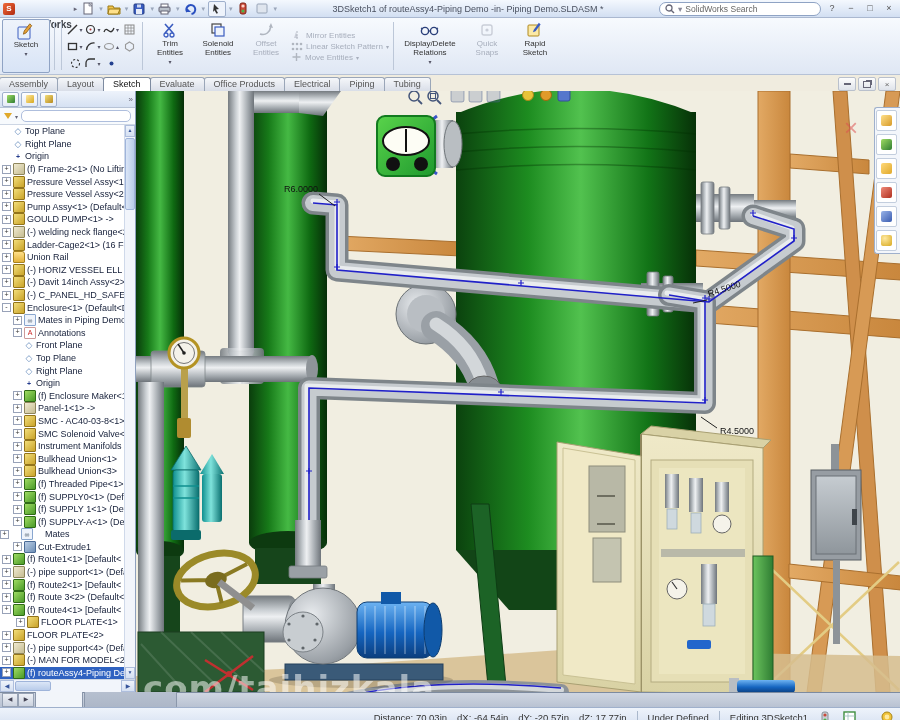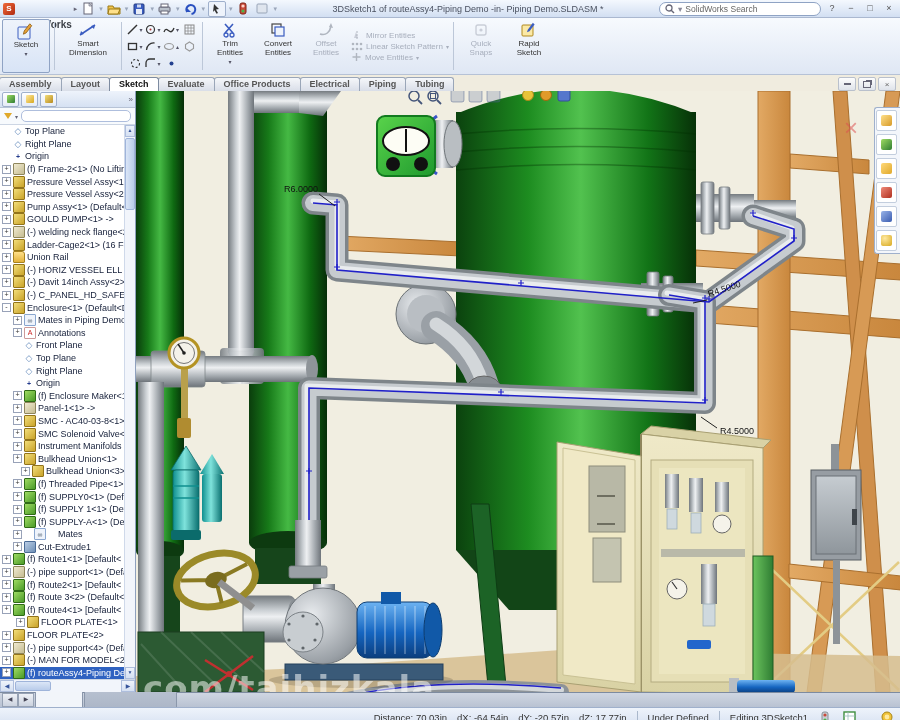--- a/index.html
+++ b/index.html
@@ -29,21 +29,21 @@
   .bigbtn .dd{color:#556;font-size:6px;margin-top:1px;}
   .bigbtn.sel{background:linear-gradient(#eef3fb,#d8e4f6);border:1px solid #8fa3c4;border-radius:2px;}
   .bigbtn.dis{color:#a7aebc;}
   .minigrid{display:grid;grid-template-columns:repeat(4,18px);grid-auto-rows:17px;align-content:center;}
   .mbtn{display:flex;align-items:center;justify-content:center;gap:1px;color:#556;font-size:6px;}
   .stack{display:flex;flex-direction:column;justify-content:center;gap:1px;}
   .srow{display:flex;align-items:center;gap:3px;font-size:8px;color:#a7aebc;white-space:nowrap;}
   
   .tabbar{height:16px;display:flex;align-items:flex-end;background:#f0ecdf;position:relative;}
   .rtab{padding:1px 9px 2px;margin-left:-1px;border:1px solid #9aa6b8;border-bottom:none;
-    background:linear-gradient(#f5f7fa,#d9dee8);color:#555;font-size:9px;border-radius:3px 3px 0 0;font-weight:bold;}
+    background:linear-gradient(#f5f7fa,#d9dee8);color:#555;font-size:9px;border-radius:3px 3px 0 0;}
   .rtab.active{background:#fff;color:#111;border-color:#7d8ba0;position:relative;z-index:2;}
   .docbtns{position:absolute;right:4px;top:2px;display:flex;gap:2px;}
   .docbtn{width:16px;height:12px;border:1px solid #b9c0cc;background:linear-gradient(#fdfdfd,#dfe3ea);
     border-radius:2px;display:flex;align-items:center;justify-content:center;color:#666;font-size:8px;}
   .docbtn .minbar{width:7px;border-bottom:2px solid #667;}
   .docbtn .restore{width:6px;height:5px;border:1px solid #667;box-shadow:2px -2px 0 -1px #667;}
   
   .main{display:flex;height:601px;}
   .lpanel{width:135px;background:#fff;border-right:1px solid #8ea0bd;position:relative;
     display:flex;flex-direction:column;}
@@ -196,29 +196,20 @@
     <span class="bic">
       <svg width="18" height="17">
           <rect x="1" y="4" width="12" height="12" rx="1" fill="#e8f0fb" stroke="#3a5cc0"></rect>
           <path d="M16 1l-7 9-1 4 3.4-1.6 7-9z" transform="scale(.8)" fill="#e8a33a" stroke="#8a5a12"></path>
         </svg>
     </span>
     <span>Sketch</span>
     <span class="dd">▾</span>
   </div>
   <div class="vsep"></div>
-  <div class="bigbtn">
-    <span class="bic">
-      <svg width="20" height="16">
-          <path d="M2 13L17 3" stroke="#3a5cc0" stroke-width="1.6"></path>
-          <path d="M2 13l4-1-3-3zM17 3l-4 1 3 3z" fill="#3a5cc0"></path>
-        </svg>
-    </span>
-    <span style="width:52px">Smart Dimension</span>
-  </div>
   <div class="vsep"></div>
   <div class="minigrid">
     <span class="mbtn">
         <svg width="11" height="11">
           <path d="M1 10L10 1" stroke="#333" stroke-width="1.4"></path>
         </svg>
         <span>▾</span>
       </span>
     <span class="mbtn">
         <svg width="11" height="11">
@@ -291,21 +282,21 @@
     <span style="width:34px">Trim Entities</span>
     <span class="dd">▾</span>
   </div>
   <div class="bigbtn">
     <span class="bic">
       <svg width="16" height="16">
           <rect x="2" y="2" width="9" height="9" fill="none" stroke="#444" stroke-width="1.2"></rect>
           <rect x="5" y="5" width="9" height="9" fill="#eef3fb" stroke="#3a5cc0" stroke-width="1.2"></rect>
         </svg>
     </span>
-    <span style="width:38px">Convert Entities</span>
+    <span style="width:38px">Solenoid Entities</span>
   </div>
   <div class="bigbtn dis">
     <span class="bic">
       <svg width="16" height="16">
           <path d="M2 12c6 2 10-2 11-8" fill="none" stroke="#b0b6c0" stroke-width="1.6"></path>
           <path d="M13 1l-2 4 4 1z" fill="#b0b6c0"></path>
         </svg>
     </span>
     <span style="width:34px">Offset Entities</span>
   </div>
@@ -333,20 +324,31 @@
     </span>
     <span class="srow">
       <svg width="11" height="10">
           <path d="M5.5 1v8M1.5 5h8" stroke="#b0b6c0" stroke-width="1.4"></path>
         </svg>
       <span>Move Entities</span>
       <span style="font-size:6px">▾</span>
     </span>
   </div>
   <div class="vsep"></div>
+  <div class="bigbtn">
+    <span class="bic">
+      <svg width="20" height="14">
+          <circle cx="5" cy="8" r="3.6" fill="none" stroke="#2a3f7a" stroke-width="1.4"></circle>
+          <circle cx="14" cy="8" r="3.6" fill="none" stroke="#2a3f7a" stroke-width="1.4"></circle>
+          <path d="M8.6 8h1.8M1 5l2 1M18 5l-2 1" stroke="#2a3f7a" stroke-width="1.2"></path>
+        </svg>
+    </span>
+    <span style="width:58px">Display/Delete Relations</span>
+    <span class="dd">▾</span>
+  </div>
   <div class="bigbtn dis">
     <span class="bic">
       <svg width="14" height="14">
           <rect x="2" y="2" width="10" height="10" rx="2" fill="none" stroke="#c9ced8" stroke-width="1.4"></rect>
           <circle cx="7" cy="7" r="1.6" fill="#c9ced8"></circle>
         </svg>
     </span>
     <span style="width:28px">Quick Snaps</span>
   </div>
   <div class="bigbtn">
@@ -557,21 +559,21 @@
     <span class="ticon i-asm"></span>
     <span class="tlabel">Instrument Manifolds :</span>
   </div>
 
   <div class="trow" style="padding-left: 13px;">
     <span class="texp">+</span>
     <span class="ticon i-asm"></span>
     <span class="tlabel">Bulkhead Union&lt;1&gt;</span>
   </div>
 
-  <div class="trow" style="padding-left: 13px; justify-content: flex-end;">
+  <div class="trow" style="padding-left: 13px;">
     <span class="texp">+</span>
     <span class="ticon i-asm"></span>
     <span class="tlabel">Bulkhead Union&lt;3&gt;</span>
   </div>
 
   <div class="trow" style="padding-left: 13px;">
     <span class="texp">+</span>
     <span class="ticon i-route"></span>
     <span class="tlabel">(f) Threaded Pipe&lt;1&gt;</span>
   </div>
@@ -587,21 +589,21 @@
     <span class="ticon i-route"></span>
     <span class="tlabel">(f) SUPPLY 1&lt;1&gt; (Def</span>
   </div>
 
   <div class="trow" style="padding-left: 13px;">
     <span class="texp">+</span>
     <span class="ticon i-route"></span>
     <span class="tlabel">(f) SUPPLY-A&lt;1&gt; (Def</span>
   </div>
 
-  <div class="trow" style="padding-left: 13px; gap: 12px;">
+  <div class="trow" style=" gap: 12px;">
     <span class="texp">+</span>
     <span class="ticon i-mates"></span>
     <span class="tlabel">Mates</span>
   </div>
 
   <div class="trow" style="padding-left: 13px;">
     <span class="texp">+</span>
     <span class="ticon i-cut"></span>
     <span class="tlabel">Cut-Extrude1</span>
   </div>

